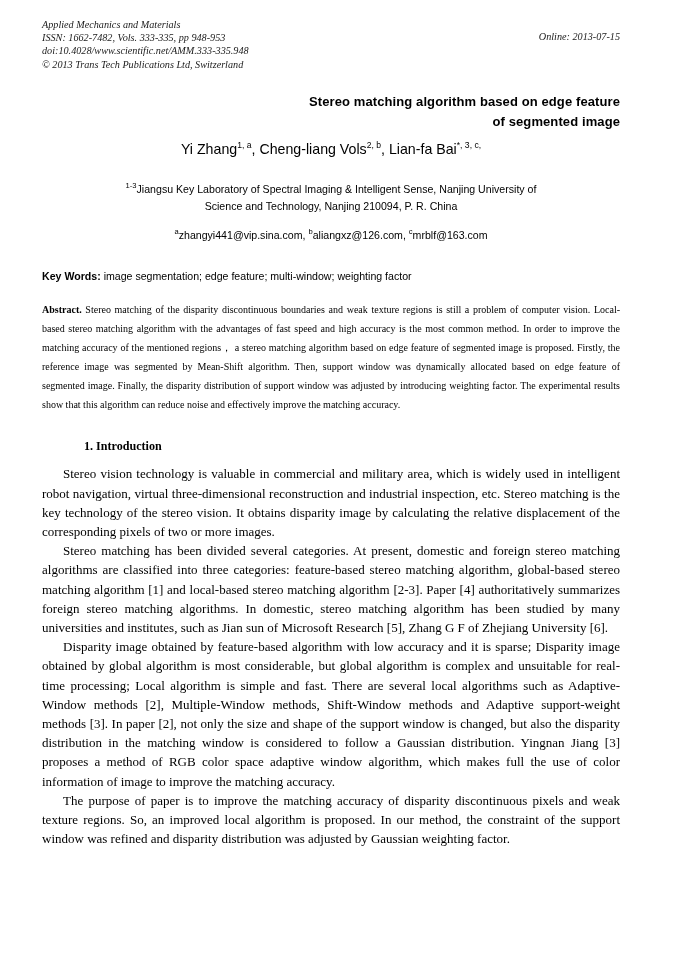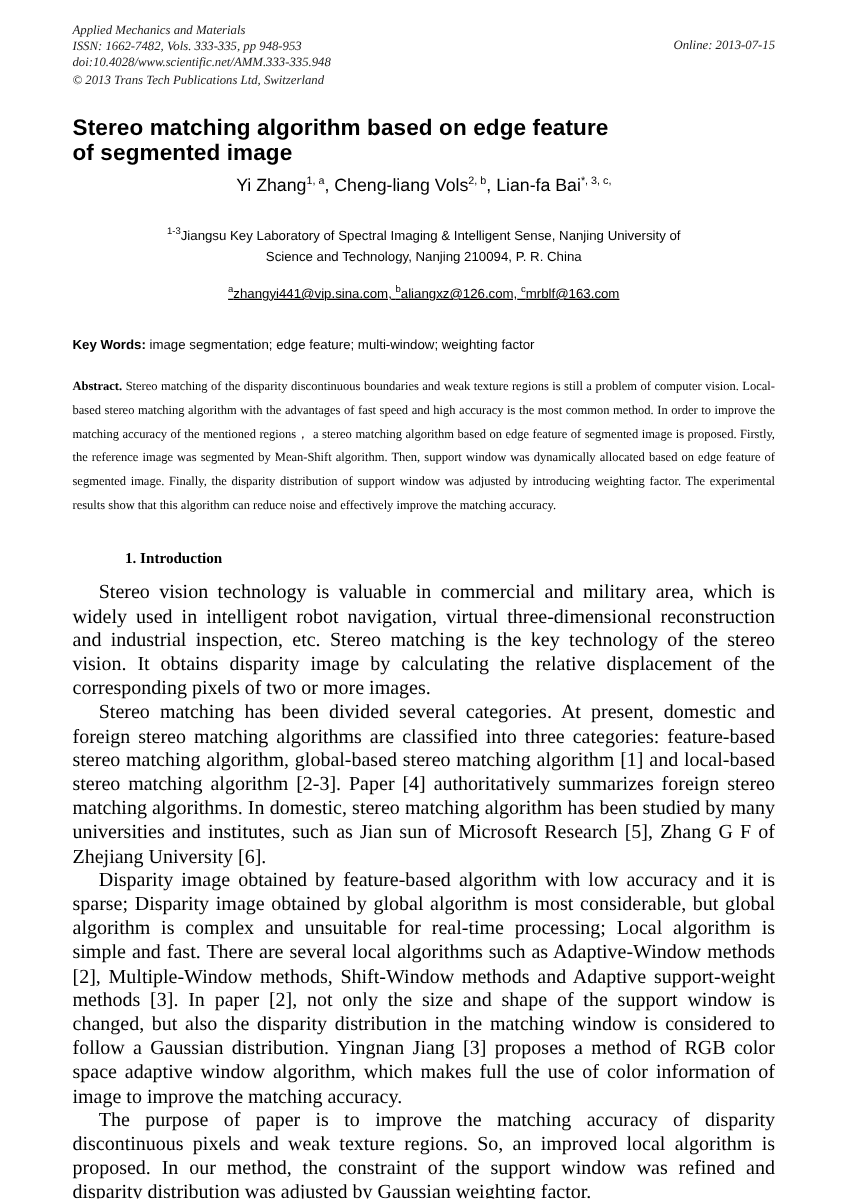--- a/index.html
+++ b/index.html
@@ -12,21 +12,21 @@
     height: 959px;
     font-family: "Liberation Serif", "DejaVu Serif", serif;
     color: #000000;
     -webkit-font-smoothing: antialiased;
   }
   .page {
     position: relative;
     width: 678px;
     height: 959px;
     box-sizing: border-box;
-    padding: 18px 58px 0 58px;
+    padding: 18px 58px 0 42px;
     background: #ffffff;
     overflow: hidden;
   }
 
   
   .masthead {
     position: relative;
     font-style: italic;
     font-size: 10.2px;
     line-height: 13.2px;
@@ -40,24 +40,24 @@
     top: 12px;
     right: 0;
     font-style: italic;
     font-size: 10.2px;
     white-space: nowrap;
   }
 
   
   .title-block {
     margin-top: 21px;
-    text-align: left;
-    font-family: "Liberation Sans", "DejaVu Sans", sans-serif;
-    font-weight: bold;
-    font-size: 18px;
+    text-align: right;
+    font-family: "Liberation Sans", "DejaVu Sans", sans-serif;
+    font-weight: bold;
+    font-size: 13px;
     line-height: 20px;
     letter-spacing: 0.1px;
   }
 
   
   .authors {
     margin-top: 8px;
     text-align: center;
     font-family: "Liberation Sans", "DejaVu Sans", sans-serif;
     font-size: 14.2px;
@@ -84,21 +84,20 @@
     line-height: 0;
   }
 
   
   .emails {
     margin-top: 12px;
     text-align: center;
     font-family: "Liberation Sans", "DejaVu Sans", sans-serif;
     font-size: 10.6px;
     line-height: 15px;
-    text-decoration: underline;
   }
   .emails sup {
     font-size: 7.6px;
     vertical-align: super;
     line-height: 0;
   }
 
   
   .keywords {
     margin-top: 26px;
@@ -127,21 +126,21 @@
     margin-top: 24px;
     font-weight: bold;
     font-size: 12.1px;
     line-height: 17px;
     margin-left: 42px;
   }
 
   
   .body-par {
     margin-top: 6px;
-    font-size: 16px;
+    font-size: 13px;
     line-height: 19.2px;
     text-align: justify;
     text-justify: inter-word;
     text-indent: 21px;
   }
   .body-par.first {
     margin-top: 9px;
   }
   .body-par.tight {
     margin-top: 0px;

